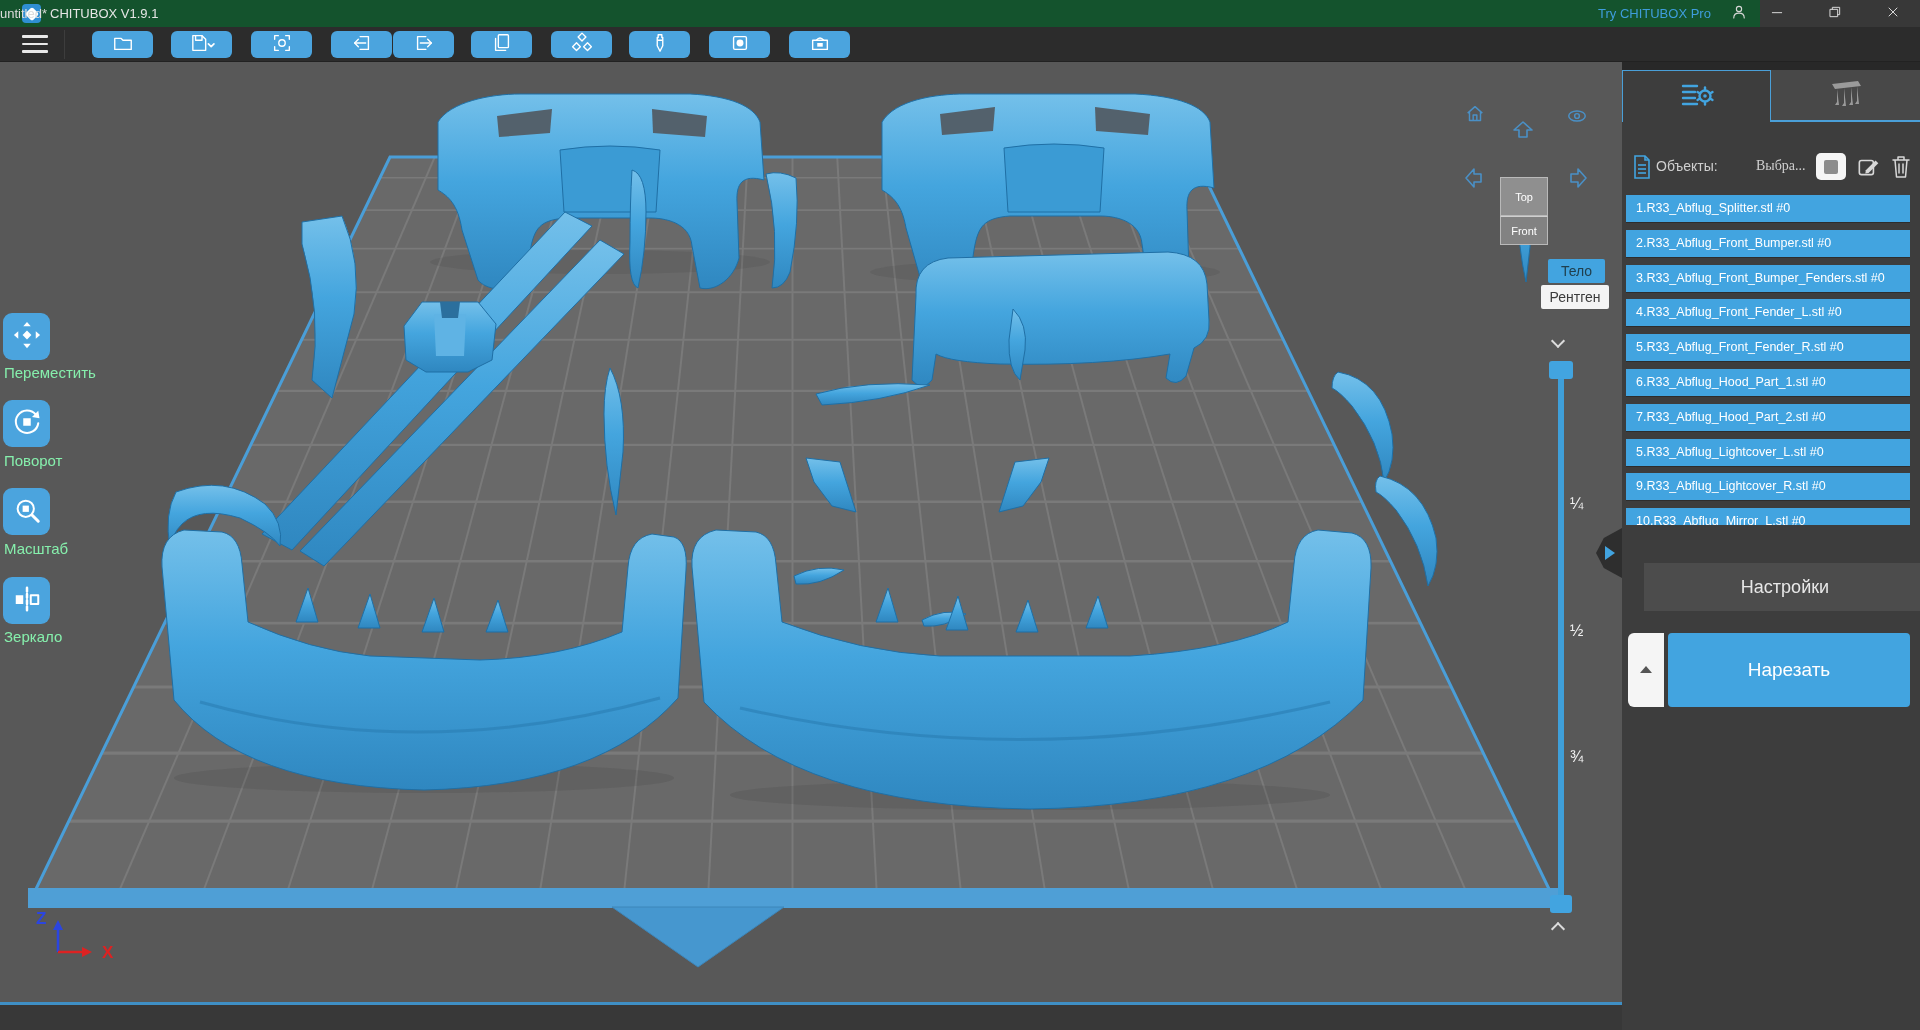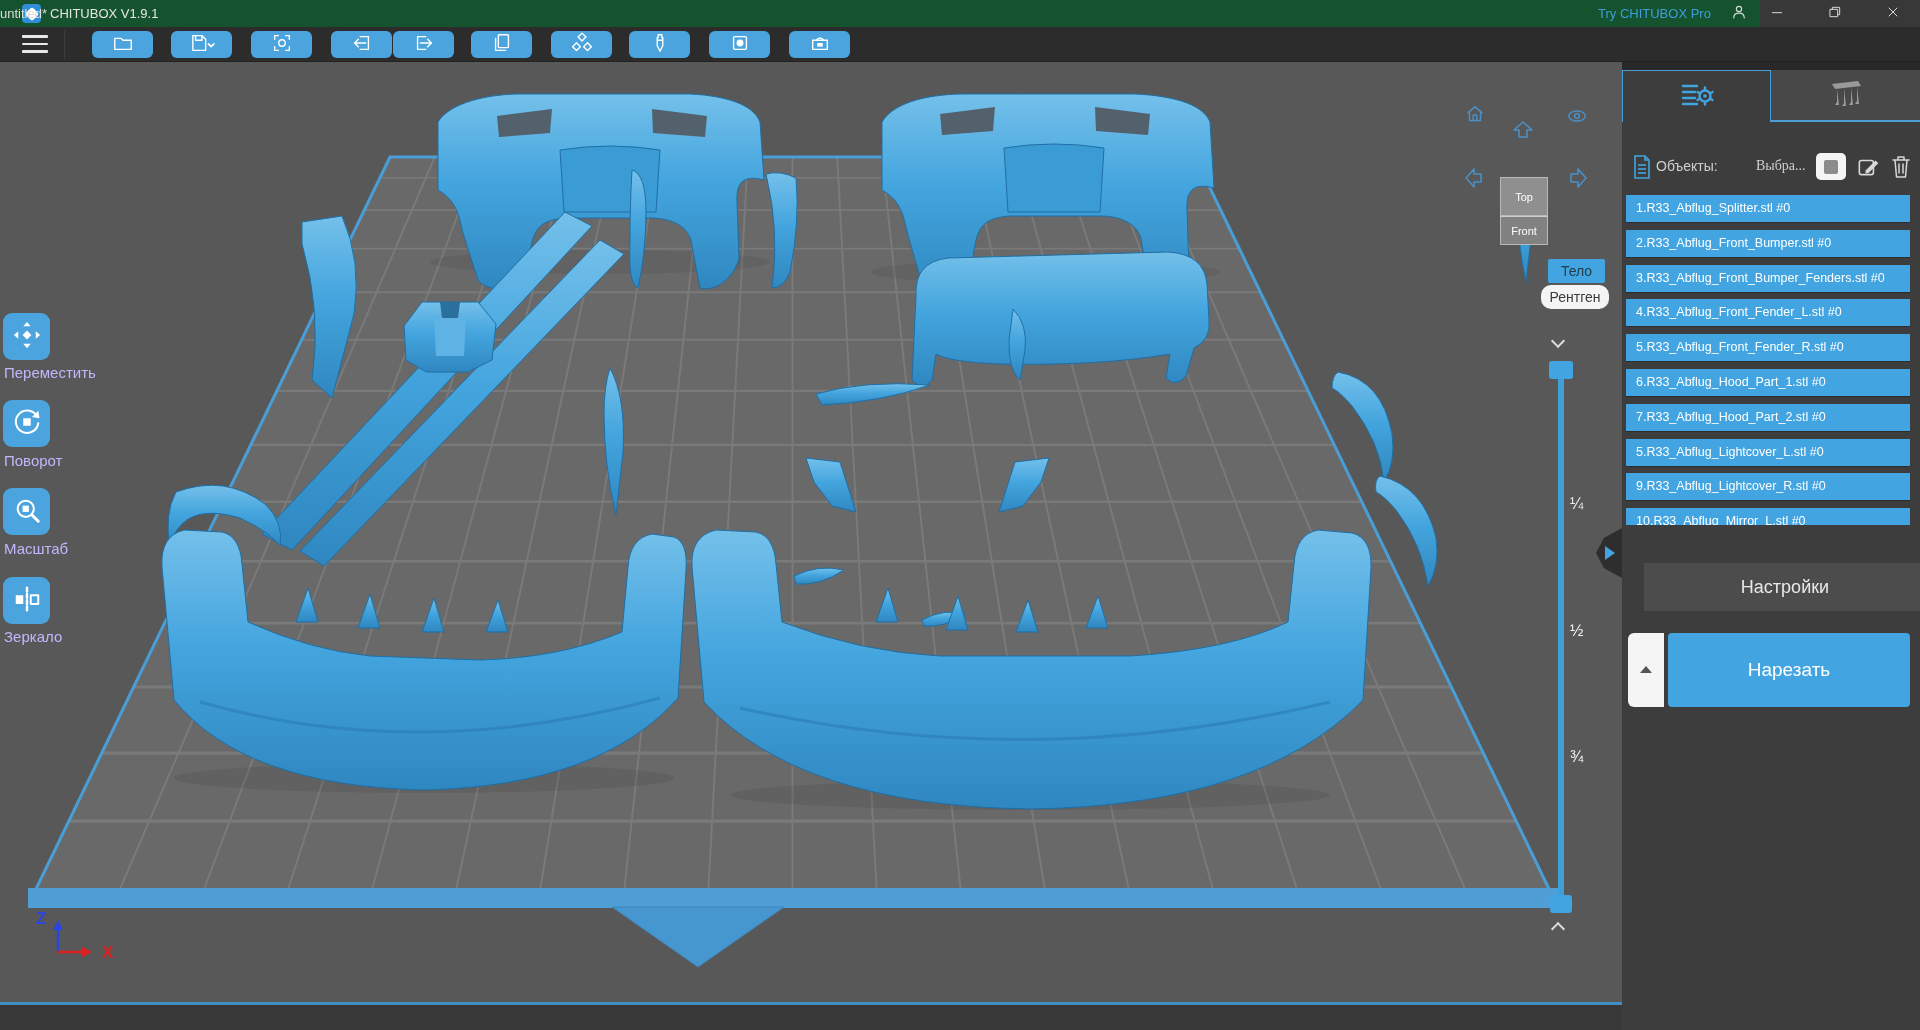--- a/index.html
+++ b/index.html
@@ -30,38 +30,38 @@
 
   
   #viewport { position:absolute; left:0; top:62px; width:1622px; height:941px; background:#585858; overflow:hidden; }
   #blue-line { position:absolute; left:0; top:1002px; width:1622px; height:3px; background:#3f8fc5; z-index:40; }
   #bottom-bar { position:absolute; left:0; top:1005px; width:1622px; height:25px; background:#383838; z-index:40; }
 
   
   .ltool { position:absolute; left:3px; width:47px; height:47px; background:#4ba4de; border-radius:9px;
            display:flex; align-items:center; justify-content:center; cursor:pointer; z-index:30; }
   .ltool svg { stroke:#fff; fill:none; stroke-width:1.6; stroke-linecap:round; stroke-linejoin:round; }
-  .ltool-label { position:absolute; left:4px; color:#c4b5fd; font-size:15px; z-index:30; white-space:nowrap; }
+  .ltool-label { position:absolute; left:4px; color:#86efac; font-size:15px; z-index:30; white-space:nowrap; }
 
   
   .navico { position:absolute; z-index:30; cursor:pointer; }
   .navico svg { stroke:#4a90c6; fill:none; stroke-width:1.6; stroke-linejoin:round; }
   #view-cube { position:absolute; left:1500px; top:145px; width:71px; height:69px; z-index:30; cursor:pointer;margin-top:32px; }
   #cube-top { width:48px; height:39px; background:#8f8f8f; border:1px solid #b9b9b9; color:#fff;
               font-size:11px; display:flex; align-items:center; justify-content:center; }
   #cube-front { width:48px; height:29px; background:#828282; border:1px solid #b9b9b9; border-top:1px solid #cfcfcf;
                 color:#fff; font-size:11px; display:flex; align-items:center; justify-content:center; }
 
   
   #mode-body { position:absolute; left:1548px; top:259px; width:57px; height:24px; background:#42a4e0;
                color:#20404f; font-size:14px; display:flex; align-items:center; justify-content:center;
                border-radius:2px; z-index:30; cursor:pointer; }
   #mode-xray { position:absolute; left:1541px; top:285px; width:68px; height:24px; background:#f4f4f4;
                color:#3c3c3c; font-size:14px; display:flex; align-items:center; justify-content:center;
-               border-radius:10px; z-index:30; cursor:pointer; }
+               border-radius:2px; z-index:30; cursor:pointer; }
 
   
   .chev { position:absolute; width:14px; height:14px; z-index:30; cursor:pointer; }
   .chev:before { content:""; position:absolute; left:2px; top:3px; width:8px; height:8px;
                  border-left:2px solid #dcdcdc; border-bottom:2px solid #dcdcdc; }
   #sl-top.chev:before { transform:rotate(-45deg); }
   #sl-bot.chev:before { transform:rotate(135deg); top:6px; }
   #sl-track { position:absolute; left:1558px; top:379px; width:6px; height:518px; background:#3f9fd9; z-index:29; }
   #sl-handle-top { position:absolute; left:1549px; top:361px; width:24px; height:18px; background:#42a4e0;
                    border-radius:3px; z-index:30; cursor:pointer; }

